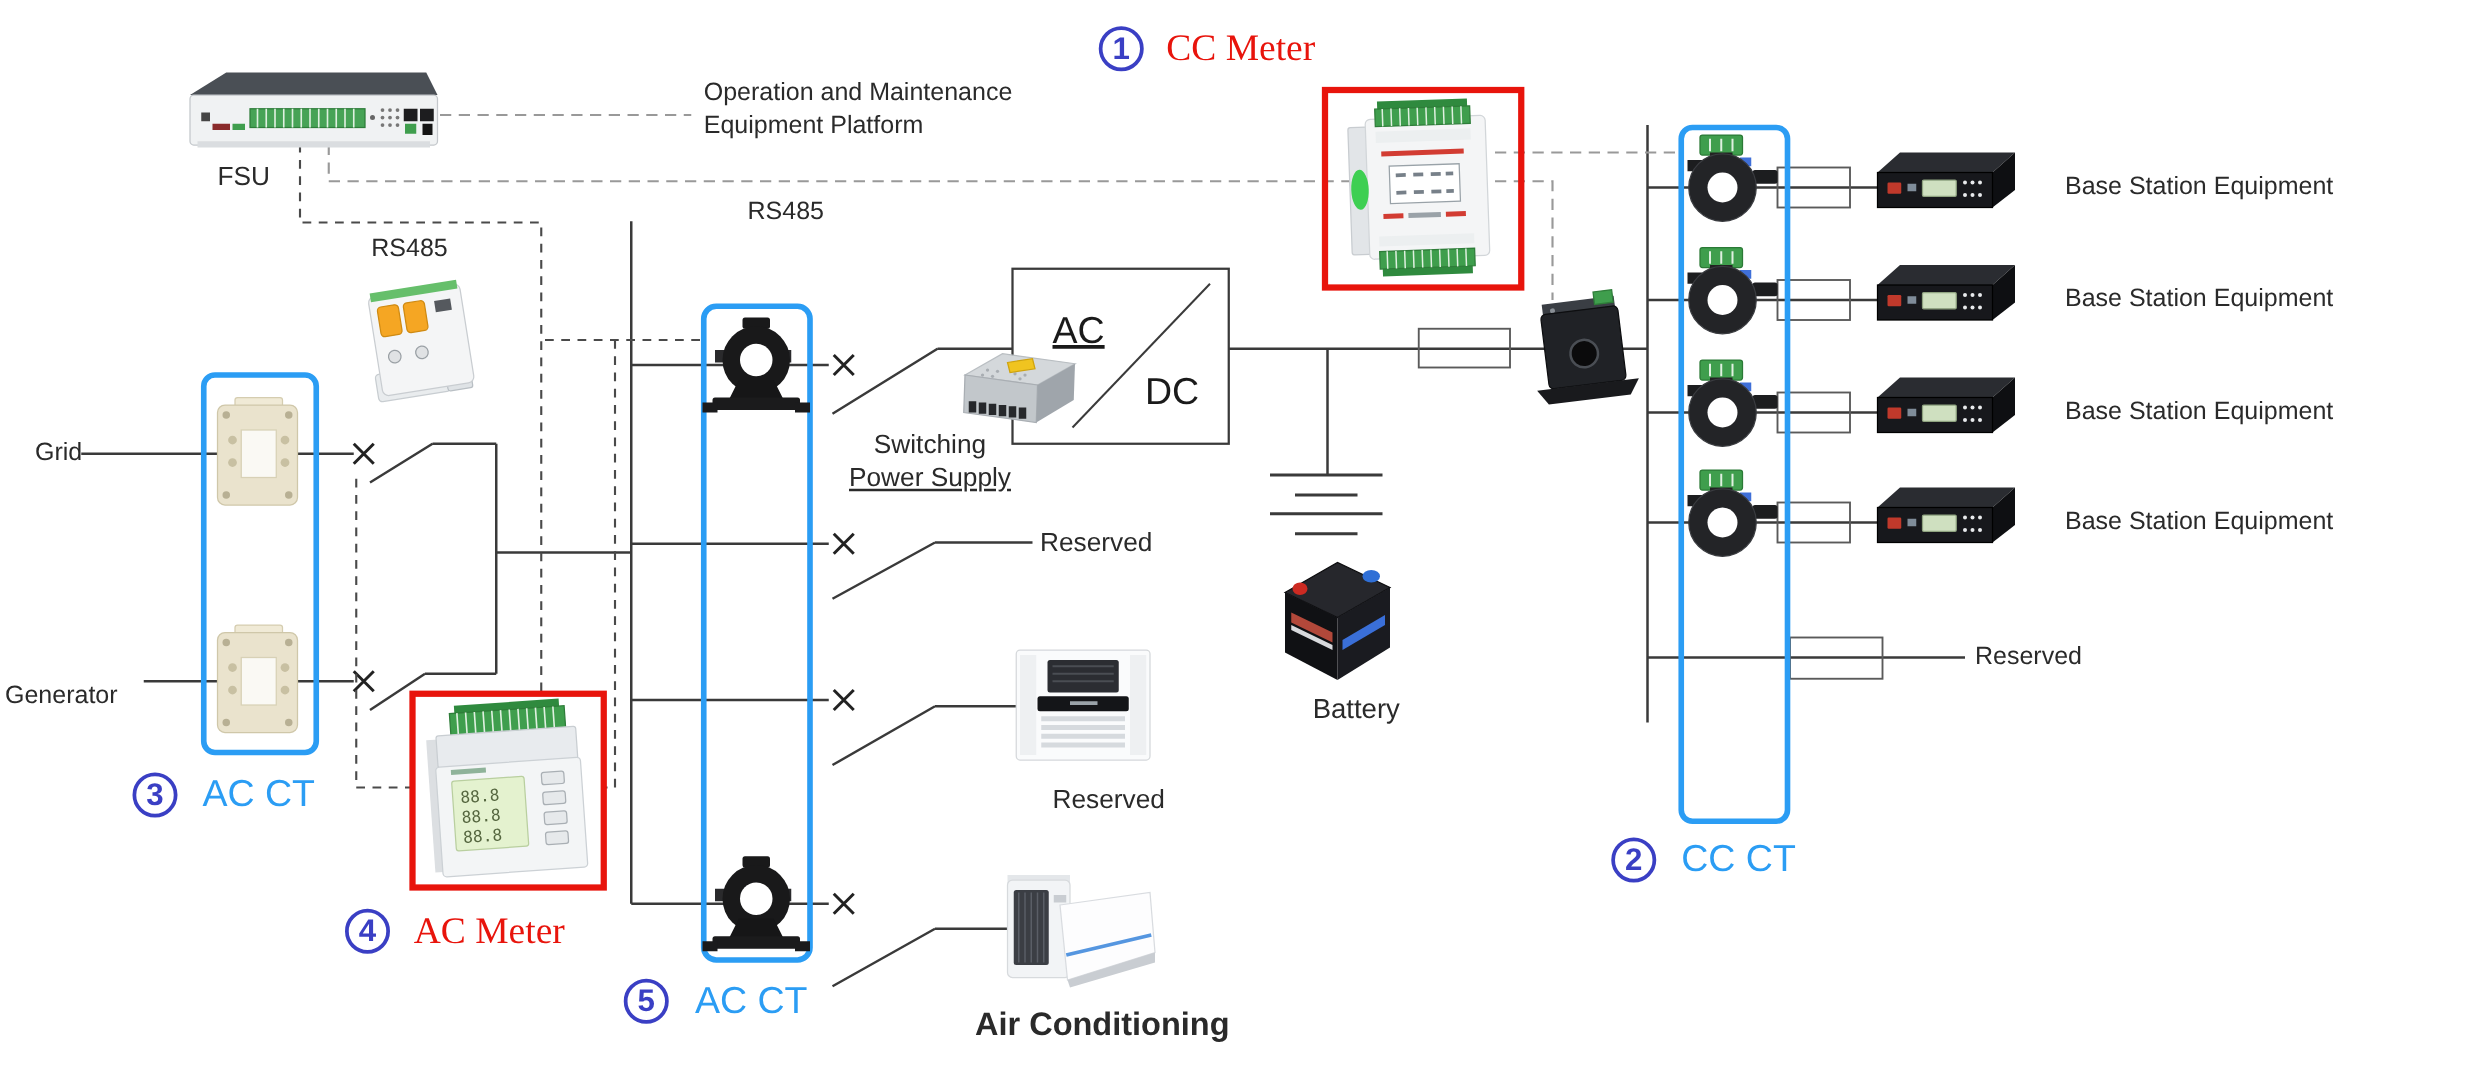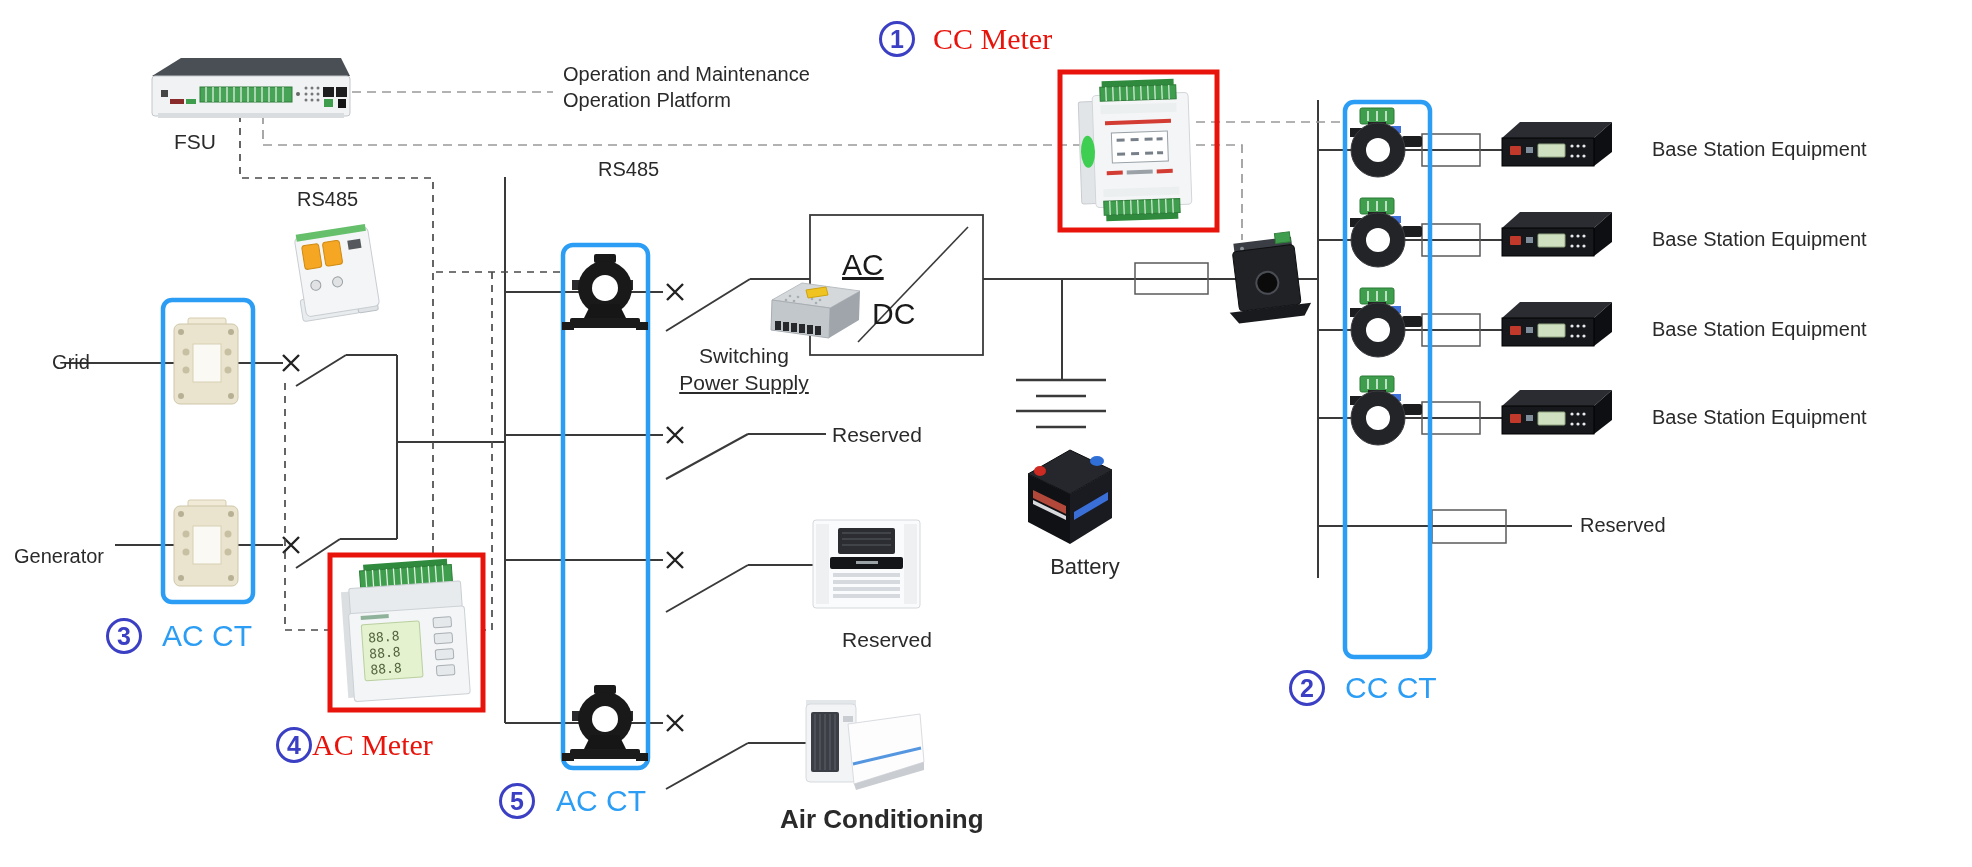--- a/index.html
+++ b/index.html
@@ -3,21 +3,21 @@
 <meta charset="utf-8">
 <style>
   html,body{margin:0;padding:0;background:#ffffff;}
   .canvas{
     position:relative;width:1972px;height:867px;background:#ffffff;
     font-family:"Liberation Sans",sans-serif;overflow:hidden;color:#222;
   }
   .layer{position:absolute;left:0;top:0;}
   .lbl{position:absolute;color:#2a2a2a;white-space:nowrap;line-height:1.15;}
   .center{text-align:center;margin-left:20px;}
-  .right{text-align:center;}
+  .right{text-align:left;}
   .red-text{color:#e8140c;font-family:Liberation Serif, serif;}
   .blue-text{color:#2b9df4;}
   .num-badge{
     position:absolute;border:3.5px solid #3a3fc4;color:#3a3fc4;border-radius:50%;
     width:36px;height:36px;display:flex;align-items:center;justify-content:center;
     font-weight:bold;font-size:25px;background:#fff;box-sizing:border-box;
   }
   .callout{position:absolute;font-size:30px;font-weight:500;white-space:nowrap;}
 </style>
 </head>
@@ -419,21 +419,21 @@
           <circle cx="1572" cy="424" r="1.6"></circle>
           <circle cx="1578" cy="424" r="1.6"></circle>
           <circle cx="1584" cy="424" r="1.6"></circle>
         </g>
     </g>
   </svg>
 
   <div class="lbl" style="left:160px;top:130px;width:70px;text-align:center;font-size:21px;">FSU</div>
 
   <div class="lbl" style="left:563px;top:63px;font-size:20px;">Operation and Maintenance</div>
-  <div class="lbl" style="left:563px;top:89px;font-size:20px;">Operation Platform</div>
+  <div class="lbl" style="left:563px;top:89px;font-size:20px;">Equipment Platform</div>
 
   <div class="lbl" style="left:598px;top:158px;font-size:20px;">RS485</div>
   <div class="lbl" style="left:297px;top:188px;font-size:20px;">RS485</div>
 
   <div class="lbl right" style="left:28px;top:351px;width:86px;font-size:20px;">Grid</div>
   <div class="lbl right" style="left:4px;top:545px;width:110px;font-size:20px;">Generator</div>
 
   <div class="num-badge" style="left:879px;top:21px;">
       <span>1</span>
     </div>
@@ -445,29 +445,29 @@
   <div class="callout blue-text" style="left:1345px;top:671px;">CC CT</div>
 
   <div class="num-badge" style="left:106px;top:618px;">
       <span>3</span>
     </div>
   <div class="callout blue-text" style="left:162px;top:619px;">AC CT</div>
 
   <div class="num-badge" style="left:276px;top:727px;">
       <span>4</span>
     </div>
-  <div class="callout red-text" style="left:312px;top:728px;">AC Meter</div>
+  <div class="callout red-text" style="left:331px;top:728px;">AC Meter</div>
 
   <div class="num-badge" style="left:499px;top:783px;">
       <span>5</span>
     </div>
   <div class="callout blue-text" style="left:556px;top:784px;">AC CT</div>
 
   <div class="lbl" style="left:842px;top:248px;font-size:30px;color:#1a1a1a;text-decoration:underline;">AC</div>
-  <div class="lbl" style="left:872px;top:297px;font-size:30px;color:#1a1a1a;">DC</div>
+  <div class="lbl" style="left:916px;top:297px;font-size:30px;color:#1a1a1a;">DC</div>
 
   <div class="lbl center" style="left:650px;top:344px;width:148px;font-size:21px;">Switching</div>
   <div class="lbl center" style="left:650px;top:371px;width:148px;font-size:21px;text-decoration:underline;">Power Supply</div>
 
   <div class="lbl" style="left:832px;top:423px;font-size:21px;">Reserved</div>
   <div class="lbl center" style="left:815px;top:628px;width:104px;font-size:21px;">Reserved</div>
   <div class="lbl center" style="left:760px;top:805px;width:172px;font-size:26px;font-weight:bold;">Air Conditioning</div>
 
   <div class="lbl center" style="left:1014px;top:554px;width:102px;font-size:22px;">Battery</div>
 

